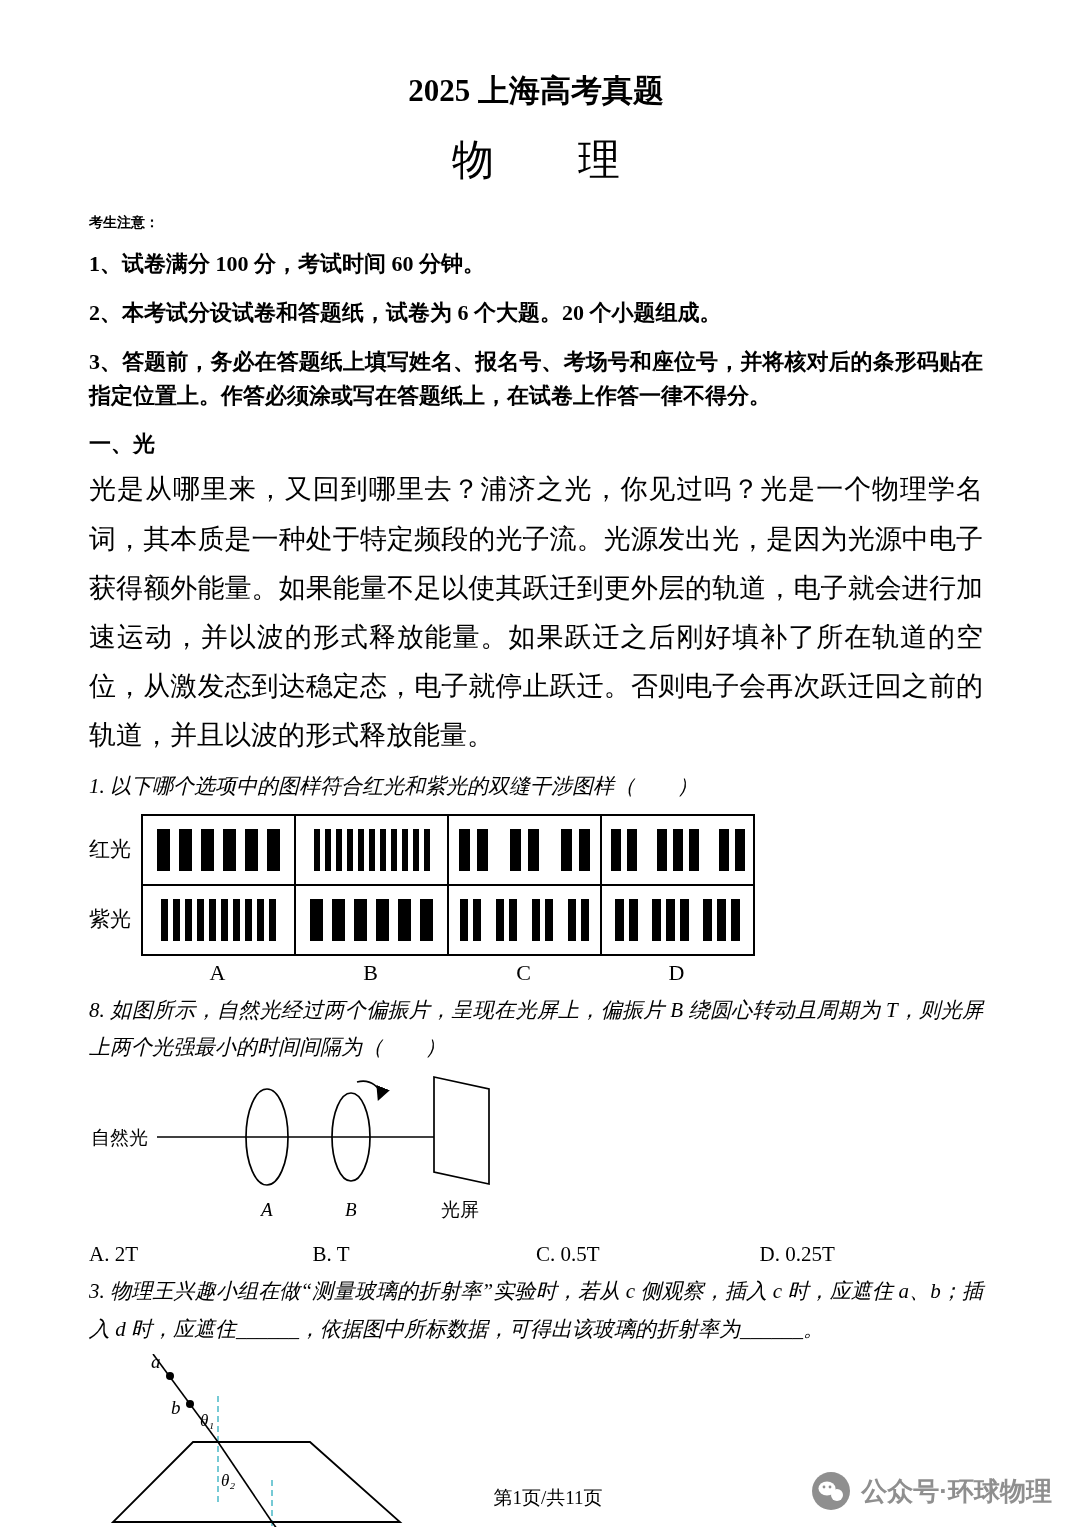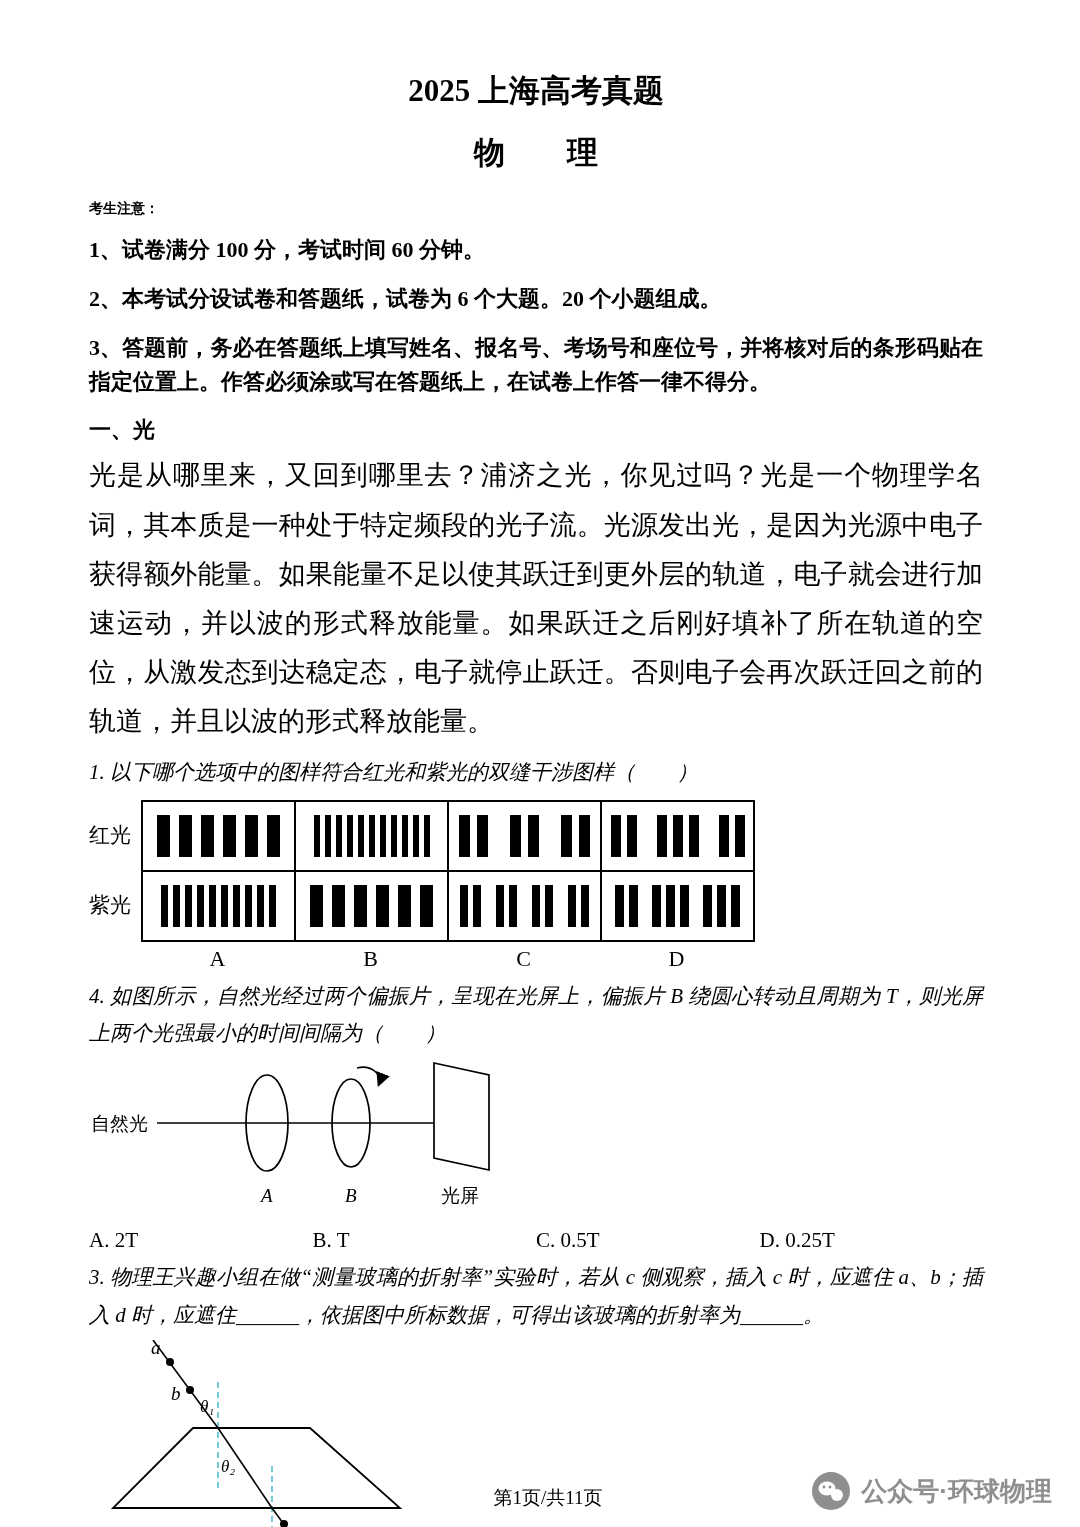--- a/index.html
+++ b/index.html
@@ -2,21 +2,21 @@
 <html><head>
 <meta charset="utf-8">
 <style>
   * { box-sizing: border-box; }
   html,body { margin:0; padding:0; background:#ffffff; }
   body { font-family: "Liberation Serif", "DejaVu Serif", serif; color:#000; }
   .page { position:relative; width:1080px; height:1527px; margin:0 auto; background:#fff; overflow:hidden; }
   .content { padding:70px 97px 0 89px; }
 
   .title { font-size:31px; font-weight:bold; text-align:center; margin:0 0 20px 0; }
-  .subtitle { font-size:31px; font-weight:bold; text-align:center; margin:0 0 26px 0; }
+  .subtitle { font-size:42px; font-weight:normal; text-align:center; margin:0 0 26px 0; }
 
   .notice-heading { font-size:14px; font-weight:bold; margin:6px 0 2px 0; }
   .notice-item { font-size:22px; font-weight:bold; line-height:1.55; margin:15px 0; text-align:justify; }
   .section-heading { font-size:22px; font-weight:bold; margin:16px 0 6px 0; }
   .intro { font-size:27px; line-height:1.82; text-align:justify; margin:6px 0 8px 0; }
   .qtext { font-size:21px; line-height:1.78; margin:6px 0 6px 0; text-align:justify;font-style:italic; }
 
   
   .q1-figure { display:flex; margin:8px 0 2px 0; }
   .q1-rowlabels { width:52px; flex:none; }
@@ -219,21 +219,21 @@
           </div>
       </div>
     </div>
     <div class="q1-letters">
       <div class="q1-letter">A</div>
       <div class="q1-letter">B</div>
       <div class="q1-letter">C</div>
       <div class="q1-letter">D</div>
     </div>
 
-    <div class="qtext">4. 如图所示，自然光经过两个偏振片，呈现在光屏上，偏振片 B 绕圆心转动且周期为 T，则光屏上两个光强最小的时间间隔为（　　）</div>
+    <div class="qtext">8. 如图所示，自然光经过两个偏振片，呈现在光屏上，偏振片 B 绕圆心转动且周期为 T，则光屏上两个光强最小的时间间隔为（　　）</div>
 
     <div class="q2-figure">
       <svg width="430" height="152" viewBox="0 0 430 152">
         <defs>
           <marker id="ah" markerWidth="9" markerHeight="9" refX="7" refY="4.5" orient="auto">
             <path d="M0,0 L9,4.5 L0,9 Z" fill="#000"></path>
           </marker>
         </defs>
         <text x="2" y="72" class="svg-cn">自然光</text>
         <line x1="68" y1="65" x2="382" y2="65" stroke="#000" stroke-width="1.6"></line>

